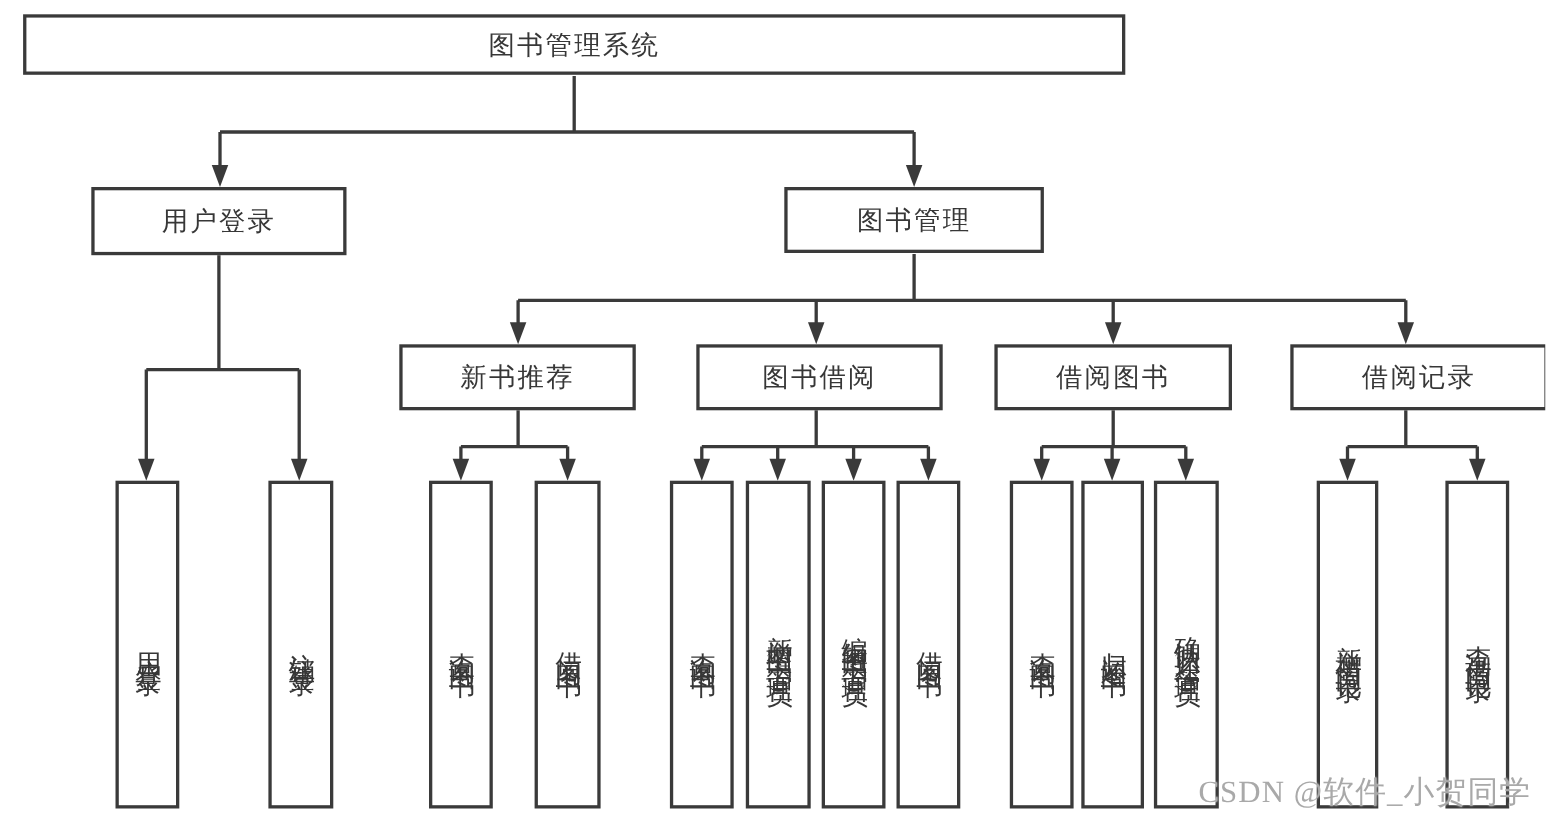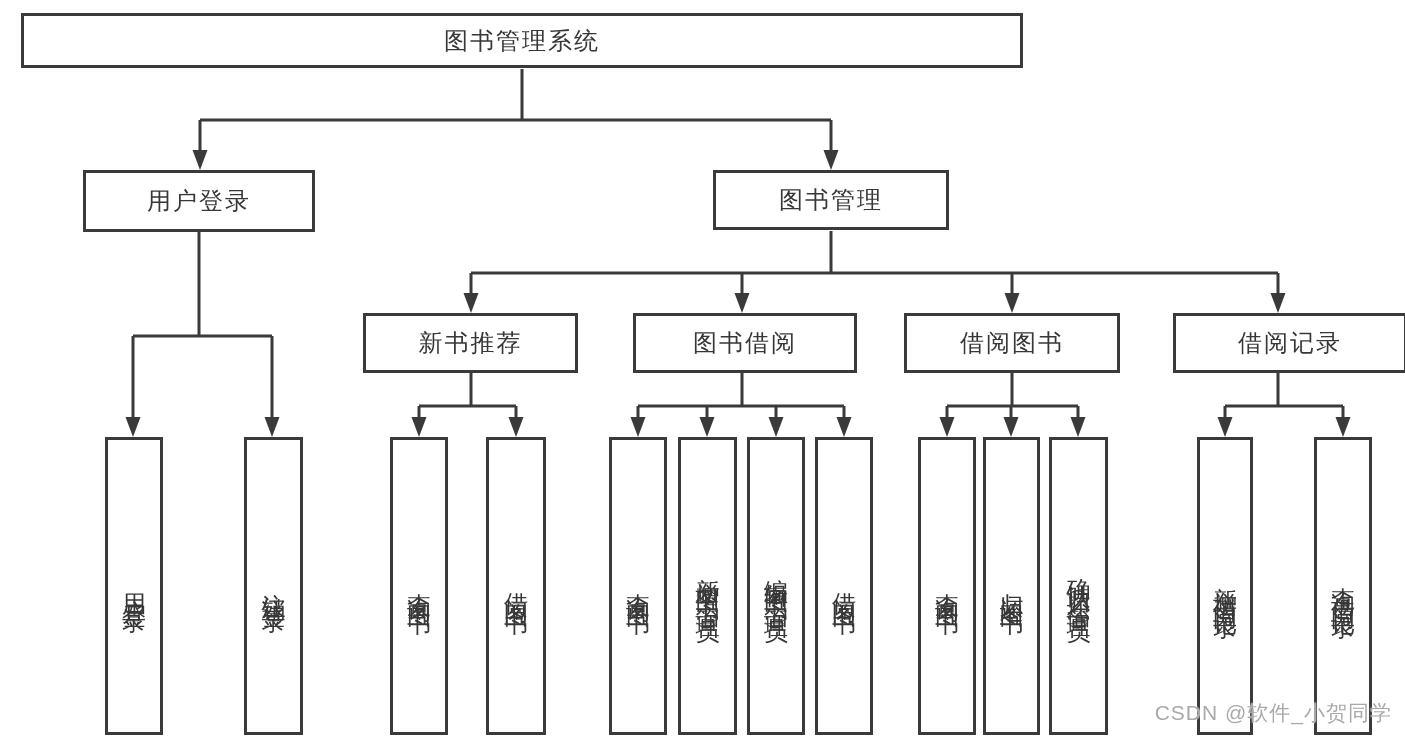--- a/index.html
+++ b/index.html
@@ -41,27 +41,28 @@
   .node.leaf span {
     writing-mode: vertical-rl;
     text-orientation: mixed;
     font-size: 24px;
     line-height: 1;
     letter-spacing: 6px;
   }
   .watermark {
     position: absolute;
     right: 13px;
-    bottom: 20px;
-    font-size: 21px;
+    bottom: 8px;
+    font-size: 28px;
     color: #a9a9a9;
     letter-spacing: 1px;
     z-index: 5;
     text-shadow: 0 0 2px #ffffff;
     white-space: nowrap;
+    font-family: Liberation Serif, serif;
   }
 </style>
 </head>
 <body>
 
 <div class="stage">
 
   <svg class="connectors" width="1405" height="747" viewBox="0 0 1405 747">
     <g stroke="#3a3a3a" stroke-width="3" fill="none">
       <path d="M522,69 V120 M200,120 H831 M200,120 V152 M831,120 V152"></path>

